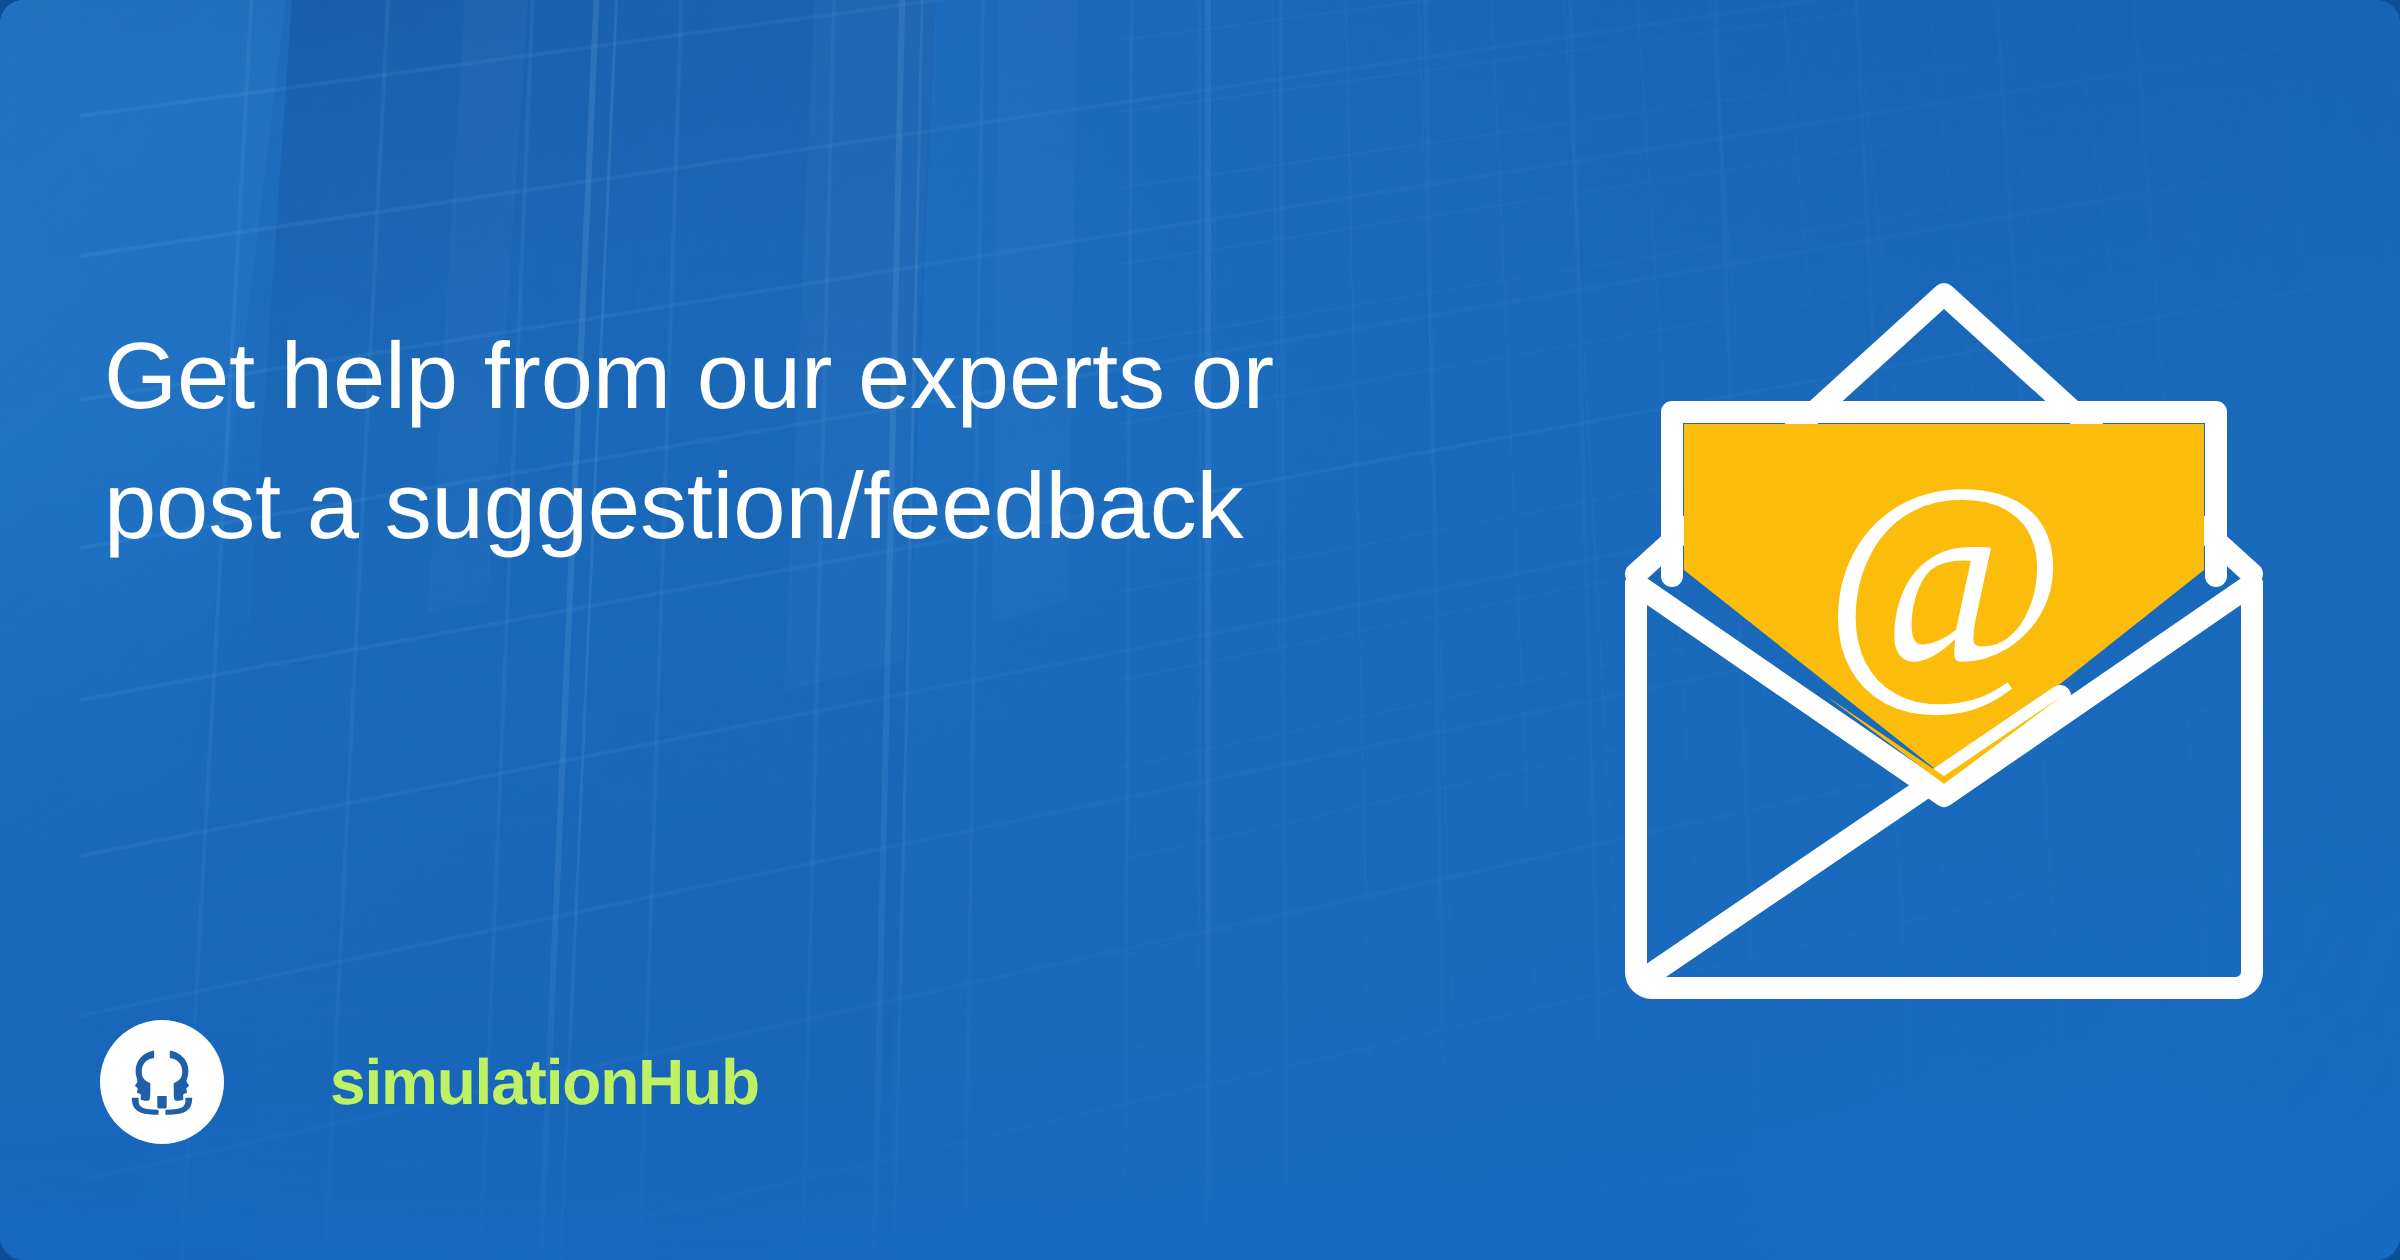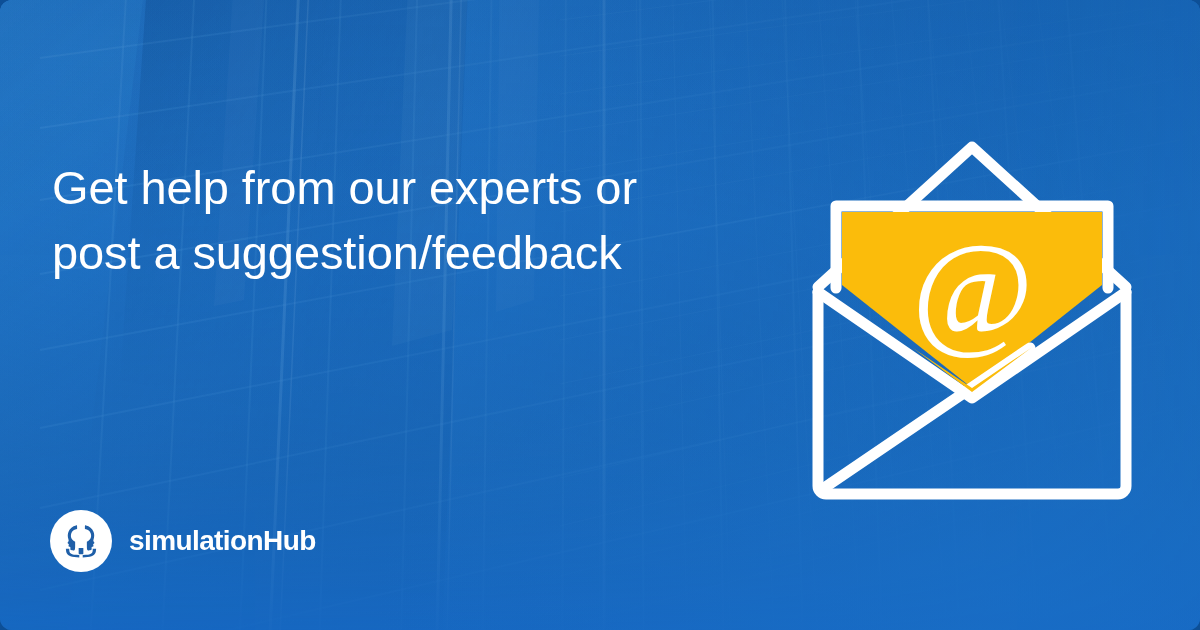--- a/index.html
+++ b/index.html
@@ -87,25 +87,26 @@
     height: 62px;
     border-radius: 50%;
     background: #ffffff;
     display: flex;
     align-items: center;
     justify-content: center;
     flex: 0 0 auto;
   }
   .logo-badge svg { display: block; }
   .logo-word {
-    color: #ffffff;
-    font-size: 28px;
+    color: #bef264;
+    font-size: 32px;
     font-weight: bold;
     letter-spacing: -0.6px;
     line-height: 1;
+    margin-left: 36px;
   }
 
   
   .envelope {
     position: absolute;
     left: 780px;
     top: 120px;
     width: 400px;
     height: 400px;
   }

